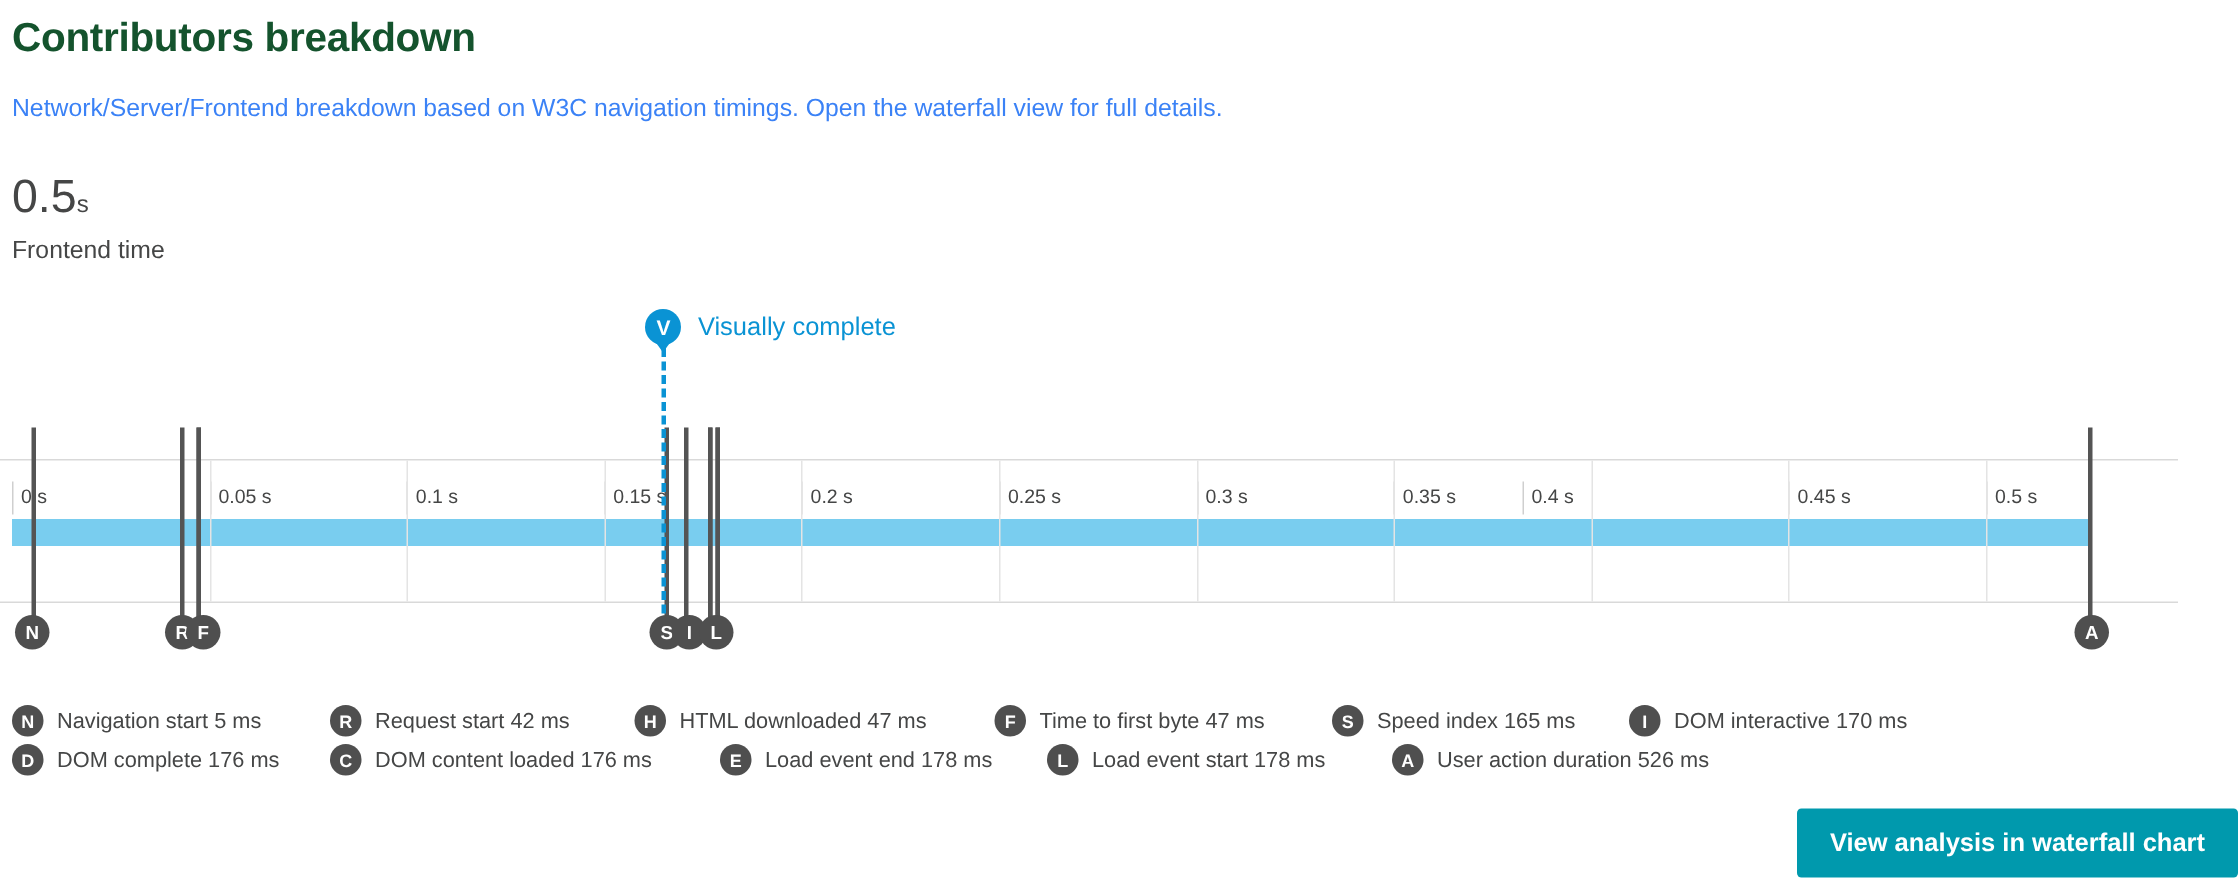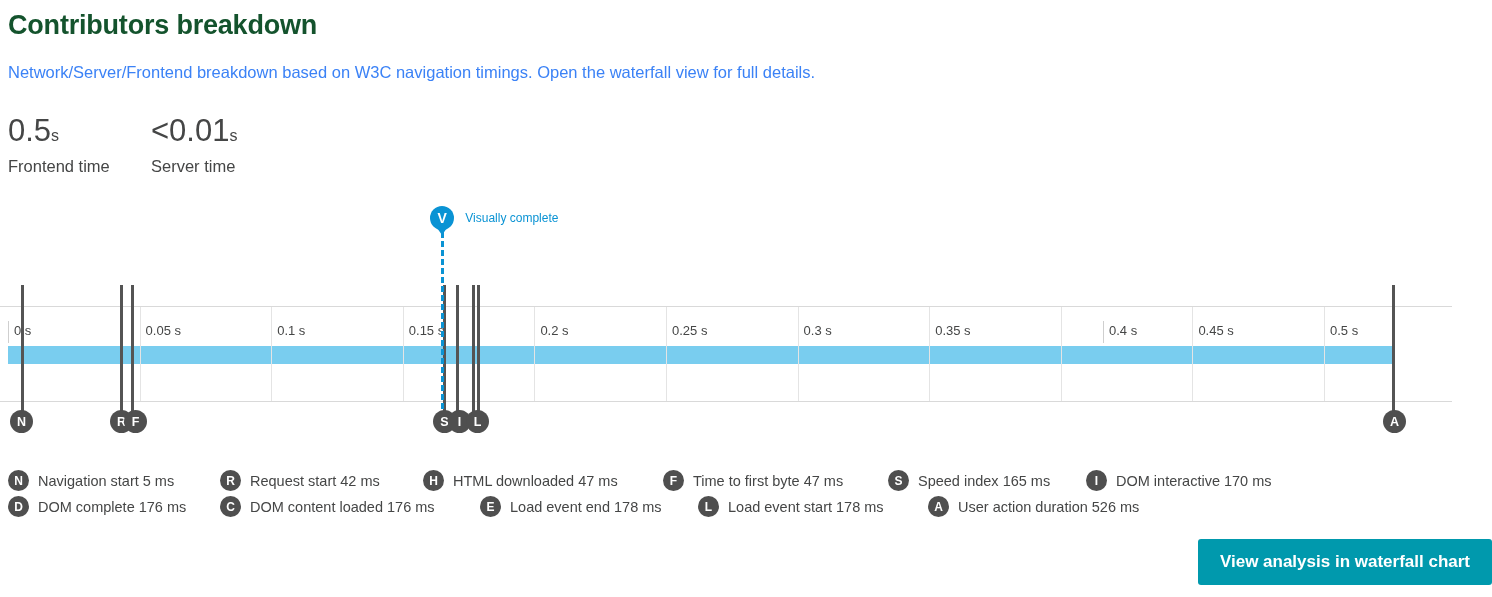--- a/index.html
+++ b/index.html
@@ -93,21 +93,21 @@
     left: 50%;
     transform: translateX(-50%);
     width: 0;
     height: 0;
     border-left: 5px solid transparent;
     border-right: 5px solid transparent;
     border-top: 7px solid #0a93d4;
   }
   #vc-label {
     margin-left: 11px;
-    font-size: 12px;
+    font-size: 17px;
     color: #0a93d4;
     white-space: nowrap;
   }
   #vc-dashline {
     position: absolute;
     top: 232px;
     width: 3px;
     border-left: 3px dashed #0a93d4;
     z-index: 3;
   }
@@ -249,24 +249,20 @@
 <body>
 
 <div id="page-title">Contributors breakdown</div>
 <div id="page-subtitle">Network/Server/Frontend breakdown based on W3C navigation timings. Open the waterfall view for full details.</div>
 
 <div id="metrics">
     <div class="metric" style="width: 143px;">
       <div class="metric-value"><span>0.5</span><span class="unit">s</span></div>
       <div class="metric-label">Frontend time</div>
     </div>
-    <div class="metric">
-      <div class="metric-value"><span>&lt;0.01</span><span class="unit">s</span></div>
-      <div class="metric-label">Server time</div>
-    </div>
   </div>
 
 <div id="vc-flag" style="left: 430.28px;">
   <div id="vc-badge">V</div>
   <div id="vc-label">Visually complete</div>
 </div>
 <div id="vc-dashline" style="left: 441.28px; height: 177px;"></div>
 
 <div id="timeline">
   <div class="axis-row" id="axis-row">
@@ -287,21 +283,21 @@
       </div>
       <div class="tick" style="left: 666px;">
         <span>0.25 s</span>
       </div>
       <div class="tick" style="left: 797.6px;">
         <span>0.3 s</span>
       </div>
       <div class="tick" style="left: 929.2px;">
         <span>0.35 s</span>
       </div>
-      <div class="tick" style="left: 1103px; text-align: center;">
+      <div class="tick" style="left: 1015px; text-align: center;">
         <span>0.4 s</span>
       </div>
       <div class="tick" style="left: 1192.4px;">
         <span>0.45 s</span>
       </div>
       <div class="tick" style="left: 1324px;">
         <span>0.5 s</span>
       </div>
     </div>
   <div id="track">

